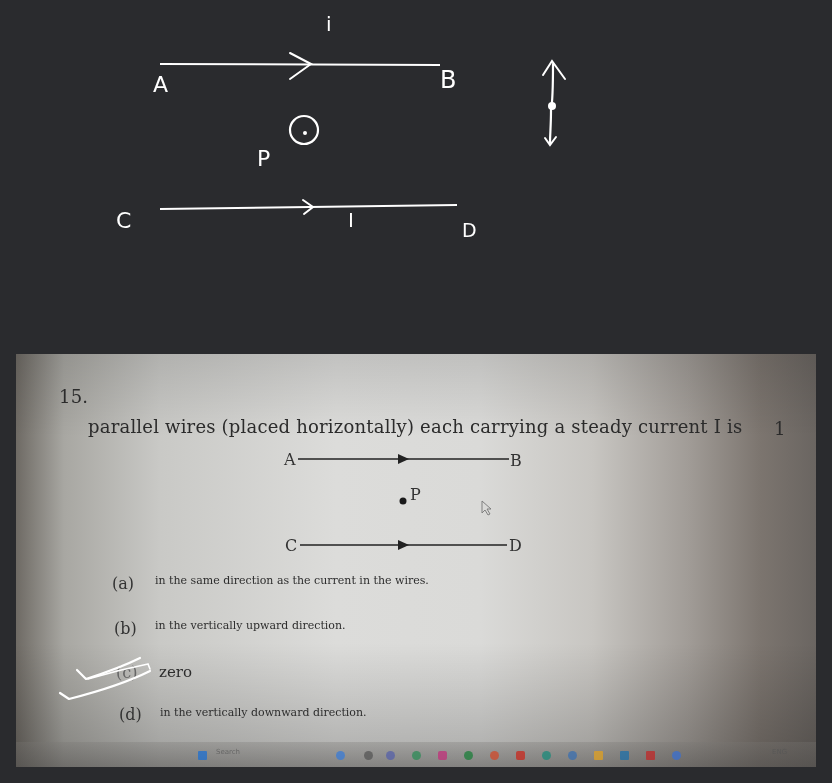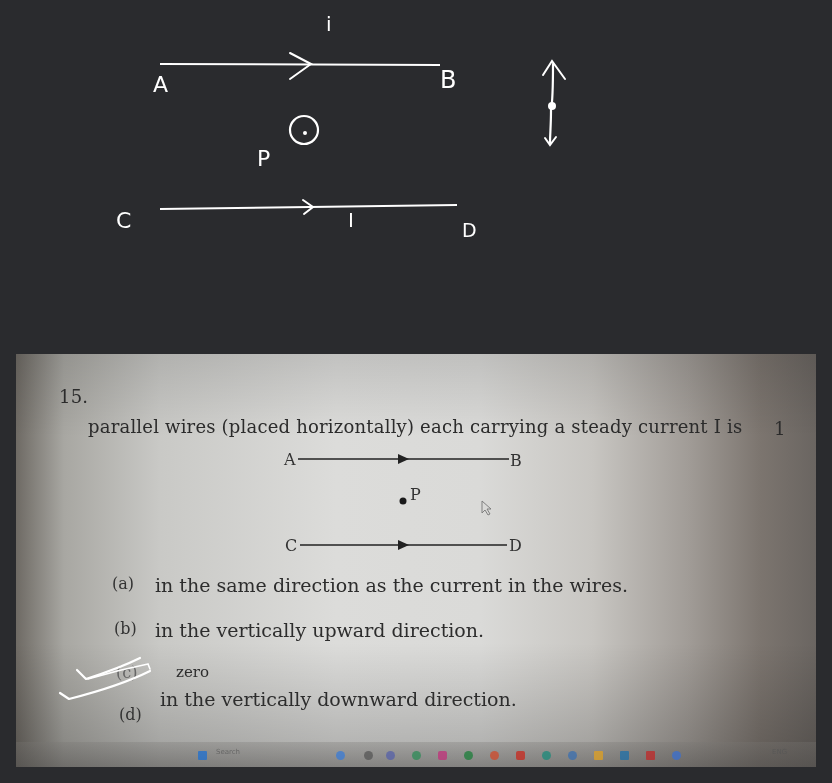--- a/index.html
+++ b/index.html
@@ -11,21 +11,21 @@
     background: linear-gradient(90deg, #6e6a64 0%, #a8a7a2 6%, #c9c9c6 18%, #dcdcda 40%, #dadad8 58%, #c8c6c2 72%, #a19c97 84%, #7c756f 93%, #6a6561 100%); }
   .photo::before { content:""; position:absolute; inset:0;
     background: linear-gradient(180deg, rgba(0,0,0,0.12) 0%, rgba(0,0,0,0) 20%, rgba(0,0,0,0) 70%, rgba(0,0,0,0.22) 100%); }
   .q { position:absolute; color:#2b2b2b; font-size:18px; font-family:"DejaVu Serif", serif; letter-spacing:0.2px; white-space:nowrap; }
   .qnum { left:43px; top:32px; }
   .qline1 { left:88px; top:32px; word-spacing:4px; }
   .qline2 { left:72px; top:62px; }
   .marks { left:758px; top:64px; }
   .diag-label { position:absolute; color:#333; font-family:"DejaVu Serif", serif; font-size:16px; }
   .opt-label { position:absolute; color:#333; font-size:16px; }
-  .opt-text { position:absolute; color:#2d2d2d; font-size:19px; white-space:nowrap; }
+  .opt-text { position:absolute; color:#2d2d2d; font-size:11px; white-space:nowrap; }
   .taskbar { position:absolute; left:0; top:388px; width:800px; height:41px; background:linear-gradient(180deg, rgba(120,118,115,0.3), rgba(80,78,76,0.6)); }
   .tb-icon { position:absolute; top:9px; width:9px; height:9px; border-radius:50%; opacity:0.75; }
   .tb-text { position:absolute; top:6px; font-family:"DejaVu Sans", sans-serif; font-size:7px; color:#555; opacity:0.7; }
   .checkmark { position:absolute; left:0; top:0; }
 </style>
 </head>
 <body>
 
 <div class="whiteboard">
   <svg width="832" height="354">
@@ -71,23 +71,23 @@
   <div class="diag-label" style="left:494px; top:97px;">B</div>
   <div class="diag-label" style="left:394px; top:131px;">P</div>
   <div class="diag-label" style="left:269px; top:182px;">C</div>
   <div class="diag-label" style="left:493px; top:182px;">D</div>
 
   <div class="opt-label" style="left:96px; top:220px;">(a)</div>
   <div class="opt-text" style="left:139px; top:220px;">in the same direction as the current in the wires.</div>
   <div class="opt-label" style="left:98px; top:265px;">(b)</div>
   <div class="opt-text" style="left:139px; top:265px;">in the vertically upward direction.</div>
   <div class="opt-label" style="left:100px; top:309px; color:#666;">(c)</div>
-  <div class="opt-text" style="left:160px; top:309px; font-size:15px;">zero</div>
+  <div class="opt-text" style="left:143px; top:309px; font-size:15px;">zero</div>
   <div class="opt-label" style="left:103px; top:351px;">(d)</div>
-  <div class="opt-text" style="left:144px; top:334px;">in the vertically downward direction.</div>
+  <div class="opt-text" style="left:144px; top:352px;">in the vertically downward direction.</div>
 
   <div class="taskbar">
     <div class="tb-icon" style="left:182px; border-radius:1px; background:#1e6fd0;"></div>
     <div class="tb-text" style="left:200px;">Search</div>
     <div class="tb-icon" style="left:320px; background:#3a7bd5;"></div>
     <div class="tb-icon" style="left:348px; background:#555;"></div>
     <div class="tb-icon" style="left:370px; background:#5560a8;"></div>
     <div class="tb-icon" style="left:396px; background:#2e8b57;"></div>
     <div class="tb-icon" style="left:422px; border-radius:2px; background:#c0307a;"></div>
     <div class="tb-icon" style="left:448px; background:#1c7d3a;"></div>

